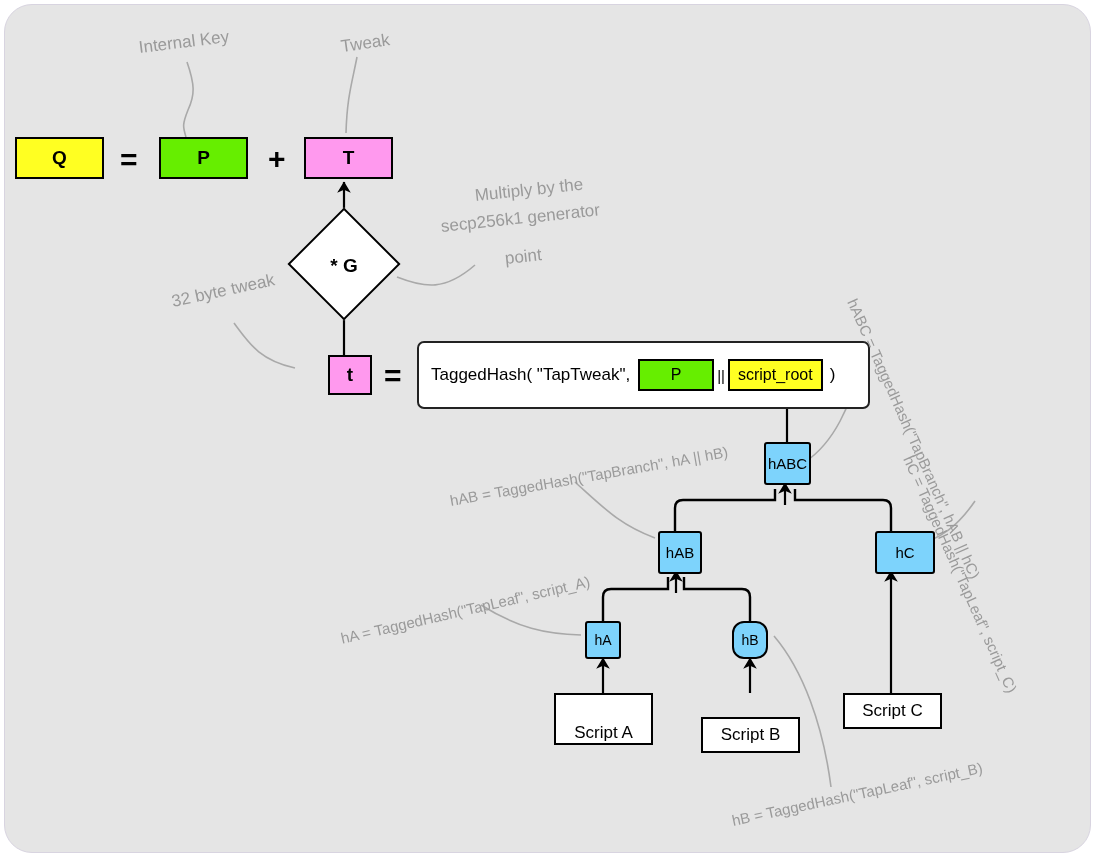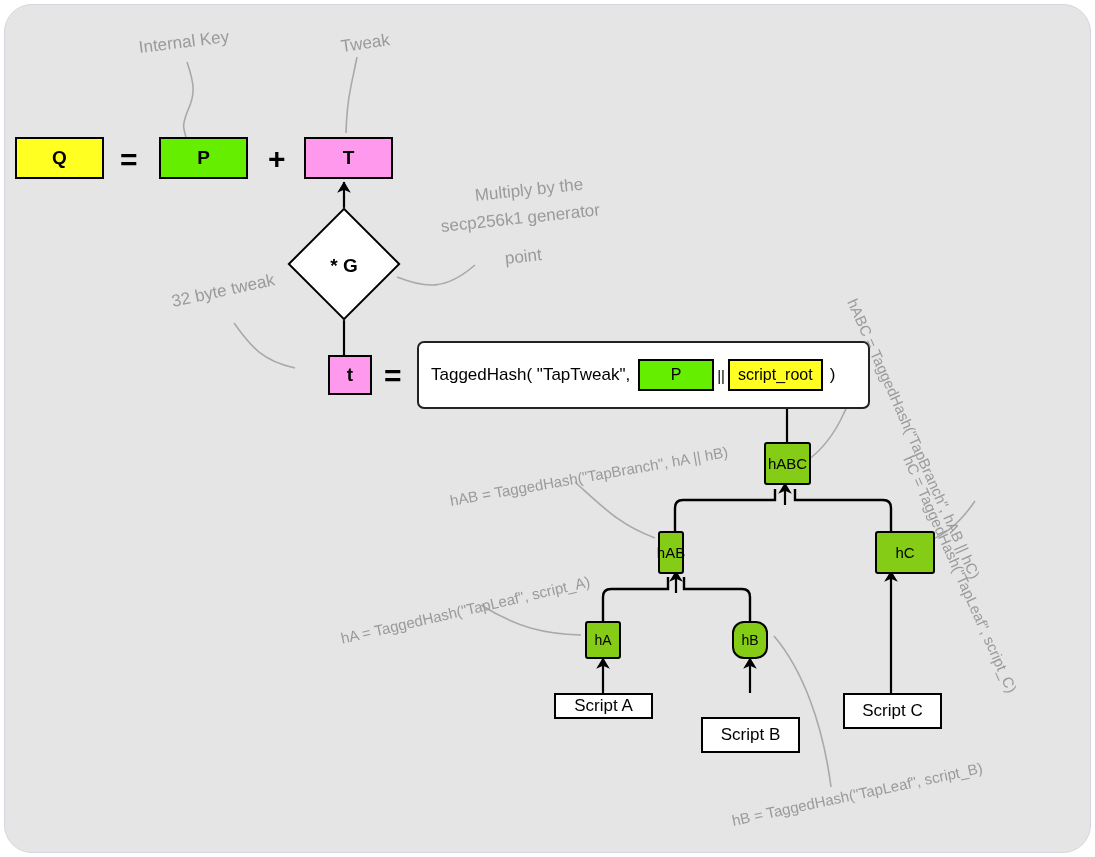--- a/index.html
+++ b/index.html
@@ -31,21 +31,21 @@
     border: 2px solid #000;
     display: flex;
     align-items: center;
     justify-content: center;
     color: #000;
     background: #fff;
   }
   .node-yellow { background: #ffff22; }
   .node-green  { background: #66ee00; }
   .node-pink   { background: #ff99ee; }
-  .node-orange { background: #84cc16; }
+  .node-orange { background: #7dd3fc; }
   .node-white  { background: #ffffff; }
 
   .bold-label { font-weight: bold; }
 
   .op {
     position: absolute;
     font-size: 30px;
     font-weight: bold;
     color: #000;
     font-family: "Liberation Sans", sans-serif;
@@ -193,37 +193,37 @@
     <span class="inner-node node-yellow" style="padding:0 8px;">
       <span>script_root</span>
     </span>
     <span style="padding-left:7px;">)</span>
   </div>
 
   <div class="node node-orange" style="left:759px; top:437px; width:47px; height:43px; font-size:15px; border-radius:3px;">
     <span>hABC</span>
   </div>
 
-  <div class="node node-orange" style="left:653px; top:526px; width:26px; height:43px; font-size:15px; border-radius:3px;">
+  <div class="node node-orange" style="left:653px; top:526px; width:44px; height:43px; font-size:15px; border-radius:3px;">
     <span>hAB</span>
   </div>
 
   <div class="node node-orange" style="left:870px; top:526px; width:60px; height:43px; font-size:15px; border-radius:3px;">
     <span>hC</span>
   </div>
 
   <div class="node node-orange" style="left:580px; top:616px; width:36px; height:38px; font-size:14px; border-radius:3px;">
     <span>hA</span>
   </div>
 
   <div class="node node-orange" style="left:727px; top:616px; width:36px; height:38px; font-size:14px; border-radius:12px;">
     <span>hB</span>
   </div>
 
-  <div class="node node-white" style="left:549px; top:688px; width:99px; height:26px; font-size:17px;">
+  <div class="node node-white" style="left:549px; top:688px; width:99px; height:52px; font-size:17px;align-items:flex-end;">
     <span>Script A</span>
   </div>
 
   <div class="node node-white" style="left:696px; top:688px; width:99px; height:36px; font-size:17px;margin-top:24px;">
     <span>Script B</span>
   </div>
 
   <div class="node node-white" style="left:838px; top:688px; width:99px; height:36px; font-size:17px;">
     <span>Script C</span>
   </div>

